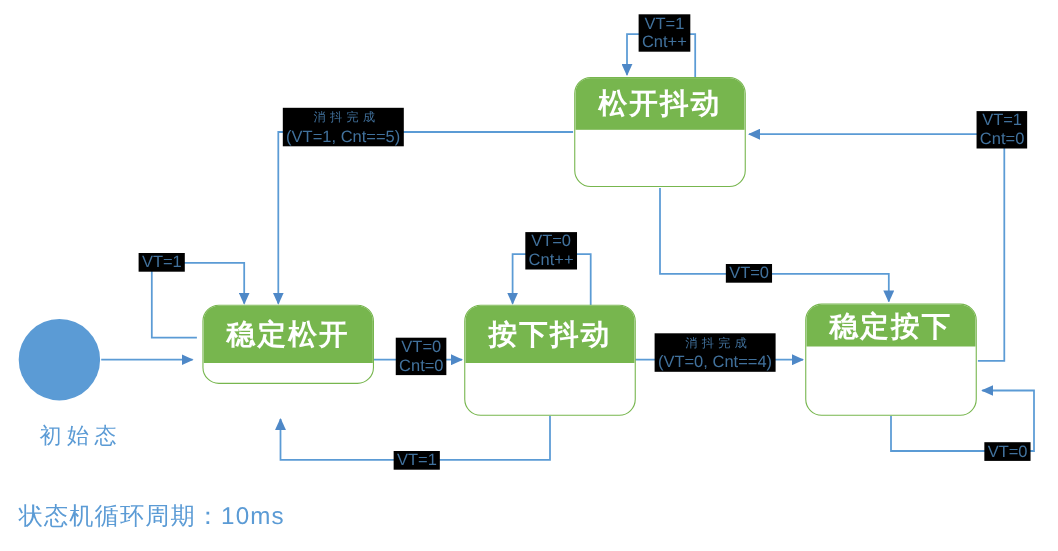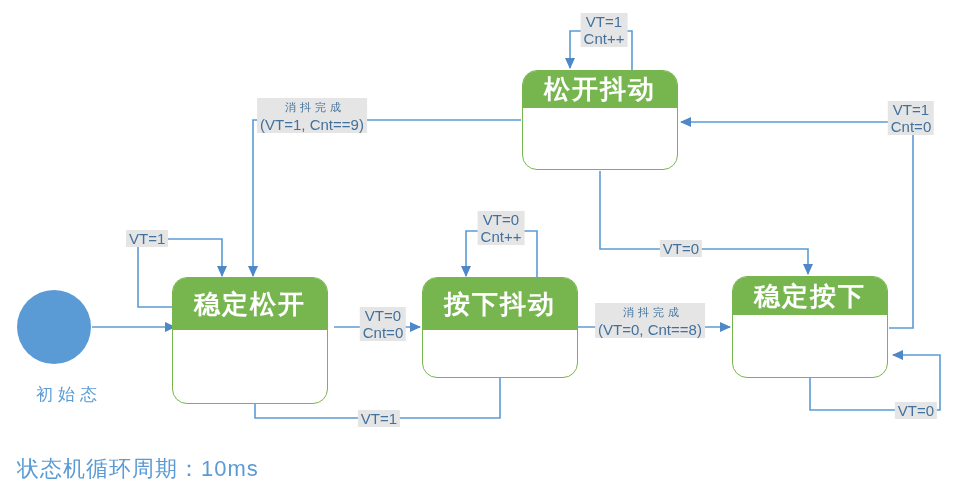--- a/index.html
+++ b/index.html
@@ -5,40 +5,40 @@
   html,body{margin:0;padding:0;background:#ffffff;}
   body{
     width:962px;height:501px;position:relative;overflow:hidden;
     font-family:"Liberation Sans","DejaVu Sans",sans-serif;
   }
   .edges-svg{position:absolute;left:0;top:0;z-index:1;}
   .edge{fill:none;stroke:#5B9BD5;stroke-width:1.6px;}
 
   .edge-label{
     position:absolute;z-index:2;color:#41719C;font-size:15px;line-height:17px;
-    text-align:center;white-space:nowrap;background:#e5e5e5;padding:0 3px;
+    text-align:center;white-space:nowrap;background:#000000;padding:0 3px;
   }
   .center{transform:translateX(-50%);}
   .cjk{font-size:11px;letter-spacing:4px;line-height:18px;padding-left:6px;}
 
   .state{
     position:absolute;z-index:3;box-sizing:border-box;background:#ffffff;
     border:1.5px solid #77B64E;border-radius:15px;overflow:hidden;
   }
   .state-header{
     background:#77B64E;display:flex;align-items:center;justify-content:center;
     color:#ffffff;font-size:26px;font-weight:bold;letter-spacing:2px;
     font-family:"Liberation Serif","DejaVu Serif",serif;
   }
   .initial-circle{
     position:absolute;z-index:3;width:74px;height:74px;border-radius:50%;
     background:#5B9BD5;
   }
   .initial-label{
-    position:absolute;z-index:3;color:#5B9BD5;font-size:17px;letter-spacing:5px;
+    position:absolute;z-index:3;color:#5B9BD5;font-size:20px;letter-spacing:5px;
   }
   .diagram-title{
     position:absolute;z-index:3;color:#5B9BD5;font-size:22px;font-weight:normal;
     letter-spacing:1px;
   }
 </style>
 </head>
 <body>
 
 <svg class="edges-svg" width="962" height="501" viewBox="0 0 962 501">
@@ -60,21 +60,21 @@
   <polyline class="edge" points="810,378 810,410 940,410 940,355 893,355" marker-end="url(#arrow)"></polyline>
 </svg>
 
 <div class="edge-label center" style="left:604px;top:13px">
   <div>VT=1</div>
   <div>Cnt++</div>
 </div>
 
 <div class="edge-label center" style="left:312px;top:98px">
   <div class="cjk">消抖完成</div>
-  <div>(VT=1, Cnt==9)</div>
+  <div>(VT=1, Cnt==5)</div>
 </div>
 
 <div class="edge-label center" style="left:911px;top:101px">
   <div>VT=1</div>
   <div>Cnt=0</div>
 </div>
 
 <div class="edge-label center" style="left:681px;top:240px">
   <div>VT=0</div>
 </div>
@@ -88,41 +88,41 @@
   <div>Cnt=0</div>
 </div>
 
 <div class="edge-label center" style="left:501px;top:211px">
   <div>VT=0</div>
   <div>Cnt++</div>
 </div>
 
 <div class="edge-label center" style="left:650px;top:303px">
   <div class="cjk">消抖完成</div>
-  <div>(VT=0, Cnt==8)</div>
+  <div>(VT=0, Cnt==4)</div>
 </div>
 
 <div class="edge-label center" style="left:379px;top:410px">
   <div>VT=1</div>
 </div>
 
 <div class="edge-label center" style="left:916px;top:402px">
   <div>VT=0</div>
 </div>
 
 <div class="initial-circle" style="left:17px;top:290px"></div>
 <div class="initial-label" style="left:36px;top:383px">初始态</div>
 
 <div class="state" style="left:522px;top:70px;width:156px;height:100px">
-  <div class="state-header" style="height:37px">
+  <div class="state-header" style="height:47px">
     <span>松开抖动</span>
   </div>
 </div>
 
-<div class="state" style="left:172px;top:277px;width:156px;height:127px">
+<div class="state" style="left:184px;top:277px;width:156px;height:72px">
   <div class="state-header" style="height:52px">
     <span>稳定松开</span>
   </div>
 </div>
 
 <div class="state" style="left:422px;top:277px;width:156px;height:101px">
   <div class="state-header" style="height:52px">
     <span>按下抖动</span>
   </div>
 </div>

